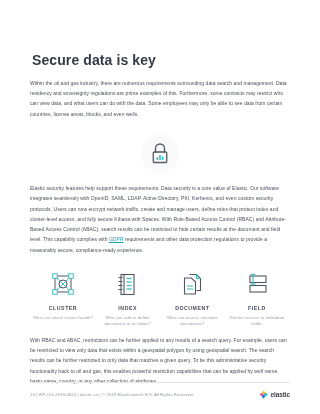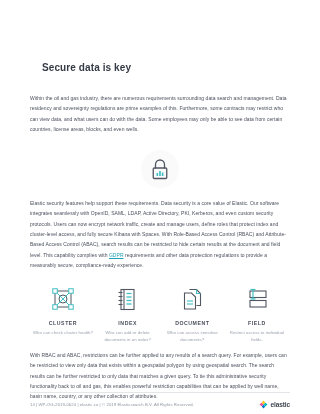--- a/index.html
+++ b/index.html
@@ -18,23 +18,23 @@
     position: relative;
     width: 320px;
     height: 414px;
     box-sizing: border-box;
     padding: 0 30px;
     background: #ffffff;
   }
 
   
   .page-title {
-    margin: 12px;
+    margin: 2px;
     padding-top: 50px;
-    font-size: 10px;
+    font-size: 14px;
     font-weight: bold;
     letter-spacing: 0.1px;
     color: #353b46;
     line-height: 1.2;
   }
 
   
   .para {
     margin: 0;
     padding-top: 7px;

